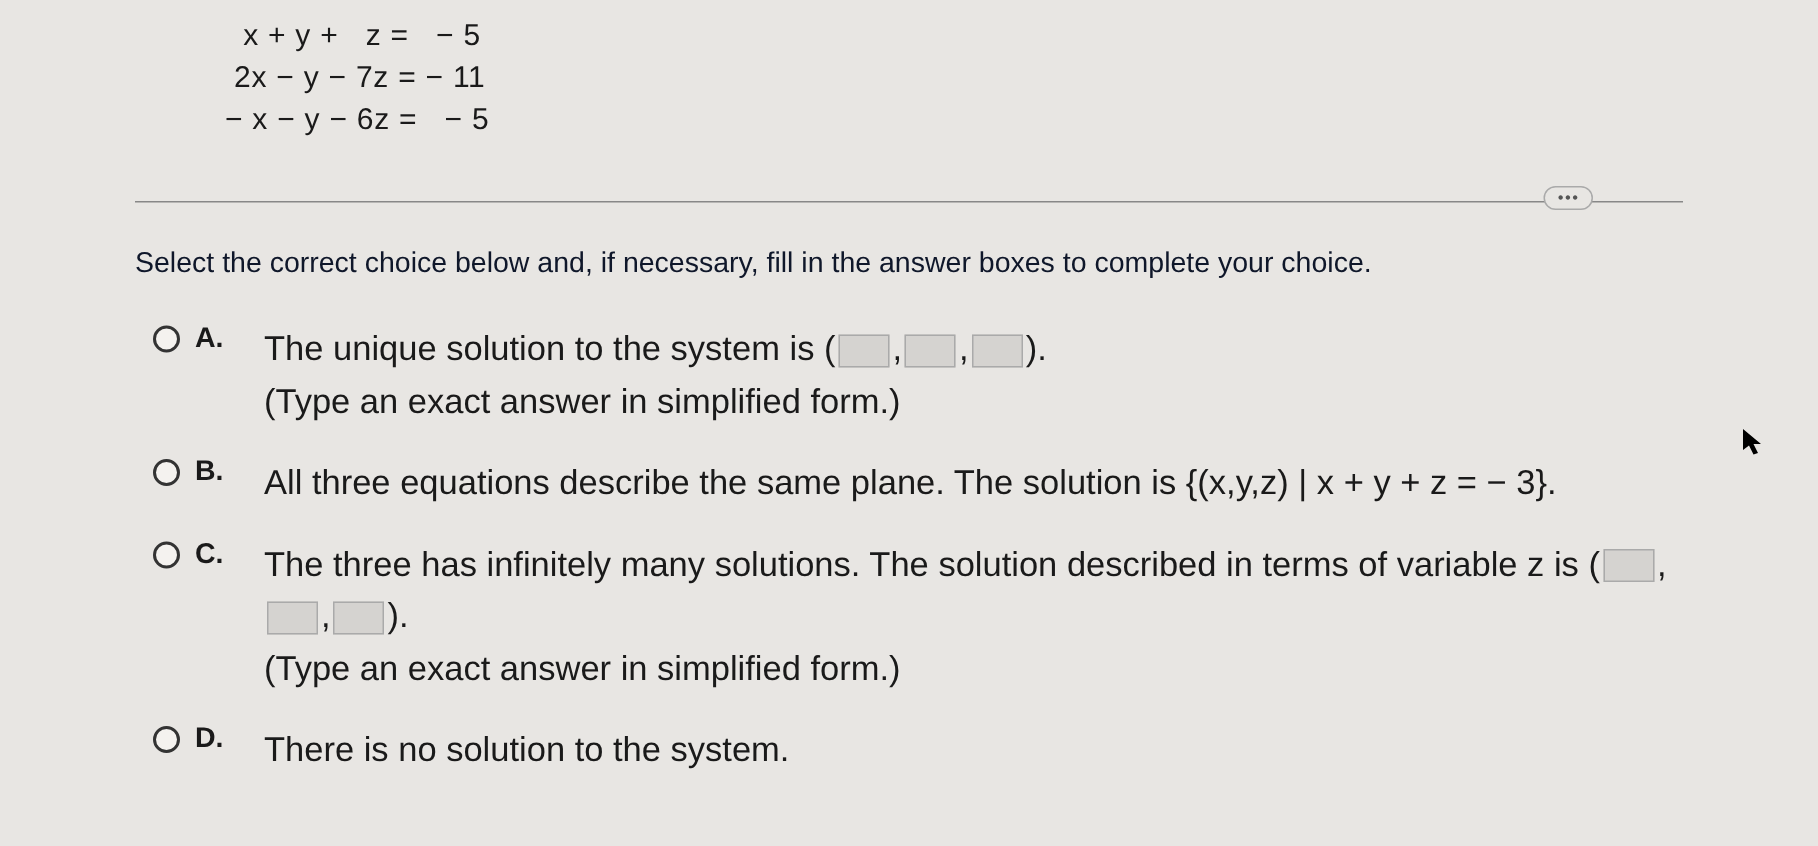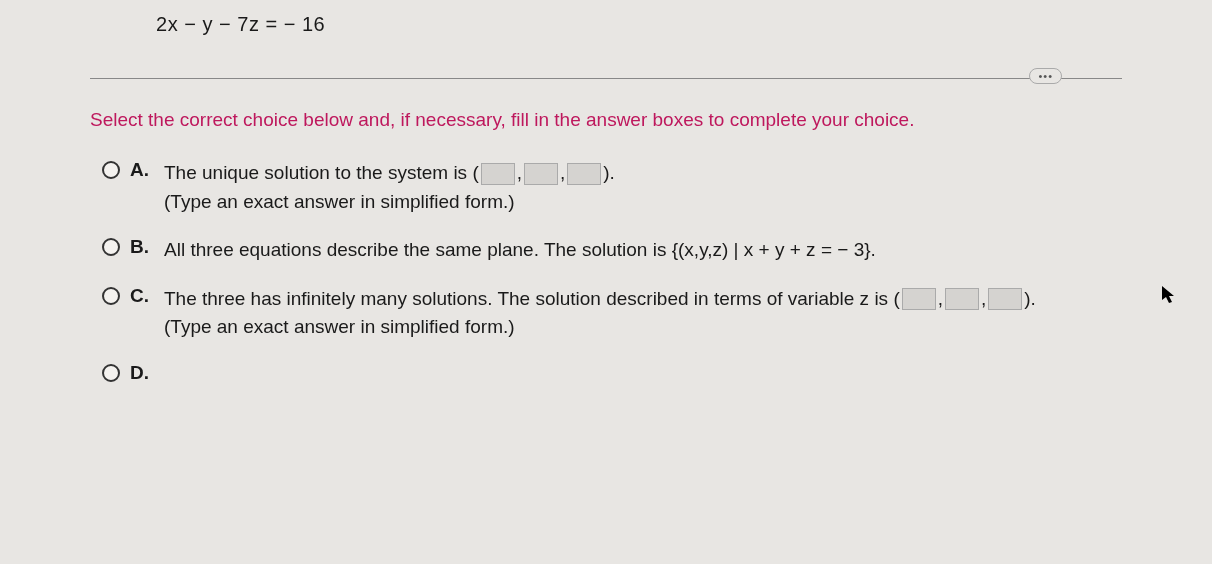--- a/index.html
+++ b/index.html
@@ -37,21 +37,21 @@
       border: 1px solid #aaa;
       border-radius: 10px;
       padding: 1px 8px;
       font-size: 11px;
       color: #555;
       letter-spacing: 1px;
     }
     .instruction {
       font-size: 19px;
       margin-bottom: 28px;
-      color: #be185d;
+      color: #0f172a;
     }
     .options {
       padding-left: 12px;
     }
     .option {
       display: flex;
       align-items: flex-start;
       margin-bottom: 20px;
     }
     .radio {
@@ -65,22 +65,23 @@
       background: #f4f2ef;
       cursor: pointer;
     }
     .opt-letter {
       font-weight: bold;
       font-size: 19px;
       margin-right: 12px;
       min-width: 22px;
     }
     .opt-body {
-      font-size: 19px;
+      font-size: 23px;
       line-height: 1.5;
+      margin-left: 12px;
     }
     .answer-box {
       display: inline-block;
       width: 34px;
       height: 22px;
       background: #d5d3d0;
       border: 1px solid #aaa;
       vertical-align: middle;
       margin: 0 2px;
     }
@@ -89,21 +90,23 @@
       right: 35px;
       top: 285px;
       font-size: 18px;
       pointer-events: none;
     }
   </style>
 </head>
 <body>
 
 <div class="equations">
-  <div class="eq-row"> 2x − y − 7z = − 16</div>
+  <div class="eq-row">  x + y +   z =   − 5</div>
+  <div class="eq-row"> 2x − y − 7z = − 11</div>
+  <div class="eq-row">− x − y − 6z =   − 5</div>
 </div>
 
 <div class="divider-wrap">
   <hr class="divider">
   <div class="ellipsis-badge">•••</div>
 </div>
 
 <div class="instruction">Select the correct choice below and, if necessary, fill in the answer boxes to complete your choice.</div>
 
 <div class="options">
@@ -130,20 +133,21 @@
     <div class="opt-body">
       <span>The three has infinitely many solutions. The solution described in terms of variable z is </span><span>(</span><span class="answer-box"></span><span>,</span><span class="answer-box"></span><span>,</span><span class="answer-box"></span><span>).</span>
       <br>
       <span>(Type an exact answer in simplified form.)</span>
     </div>
   </div>
 
   <div class="option">
     <div class="radio"></div>
     <div class="opt-letter">D.</div>
+    <div class="opt-body">There is no solution to the system.</div>
   </div>
 
 </div>
 
 <div class="cursor-icon">
   <svg width="16" height="20" viewBox="0 0 16 20">
       <path d="M1 1 L1 15 L5 12 L8 18 L11 17 L8 11 L13 11 Z" fill="#000"></path>
     </svg>
 </div>
 

